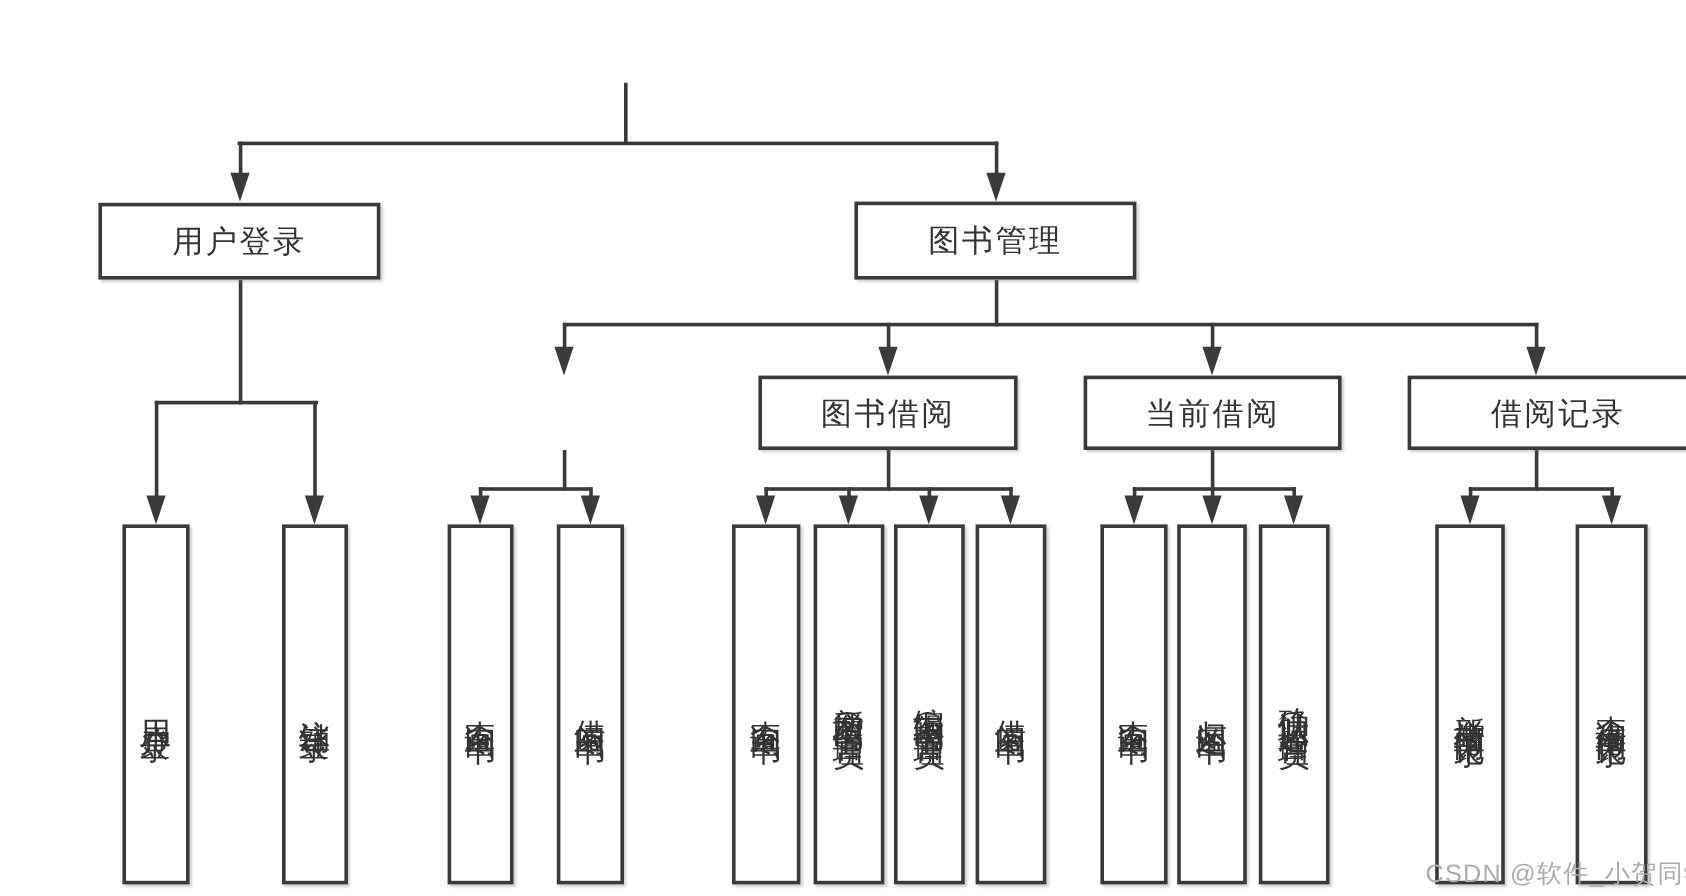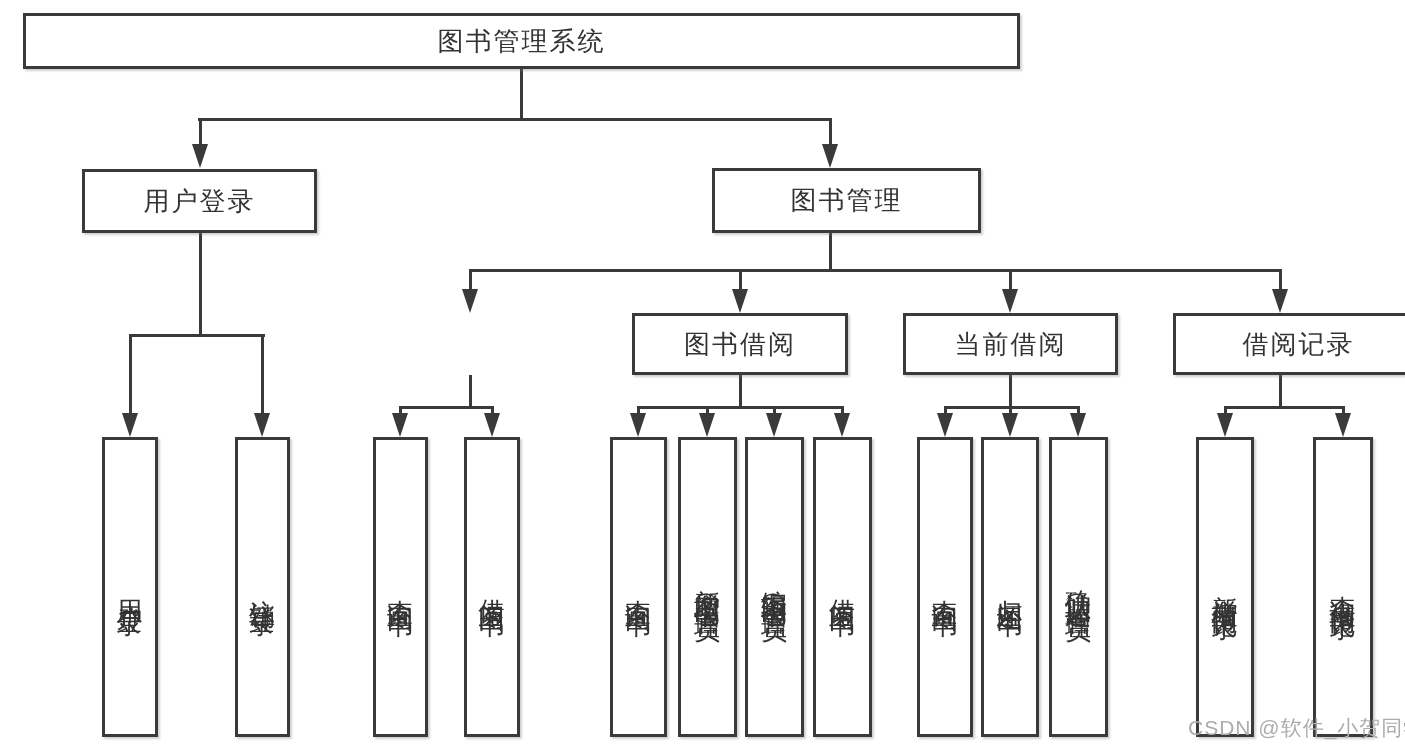--- a/index.html
+++ b/index.html
@@ -86,24 +86,23 @@
   <div class="vline" style="left:1077px;top:406px;height:10px;"></div>
   <div class="arrow" style="left:1070px;top:413px;"></div>
 
   <div class="vline" style="left:1279px;top:375px;height:34px;"></div>
   <div class="hline" style="left:1224px;top:406px;width:121px;"></div>
   <div class="vline" style="left:1224px;top:406px;height:10px;"></div>
   <div class="arrow" style="left:1217px;top:413px;"></div>
   <div class="vline" style="left:1342px;top:406px;height:10px;"></div>
   <div class="arrow" style="left:1335px;top:413px;"></div>
 
-  <div class="box hbox" style="left:23px;top:13px;width:997px;height:56px;">图书管理系统</div>
 
   <div class="box hbox" style="left:82px;top:169px;width:235px;height:64px;">用户登录</div>
-  <div class="box hbox" style="left:712px;top:168px;width:269px;height:65px;">图书管理</div>
+  <div class="box hbox" style="left:712px;top:168px;width:235px;height:65px;">图书管理</div>
 
   <div class="box hbox" style="left:632px;top:313px;width:216px;height:62px;">图书借阅</div>
   <div class="box hbox" style="left:903px;top:313px;width:215px;height:62px;">当前借阅</div>
   <div class="box hbox" style="left:1173px;top:313px;width:251px;height:62px;font-family:Liberation Mono, monospace;">借阅记录</div>
 
   <div class="box leaf" style="left:102px;top:437px;width:56px;height:300px;">
     <span class="vtext">用户登录</span>
   </div>
   <div class="box leaf" style="left:235px;top:437px;width:55px;height:300px;">
     <span class="vtext">注销登录</span>

